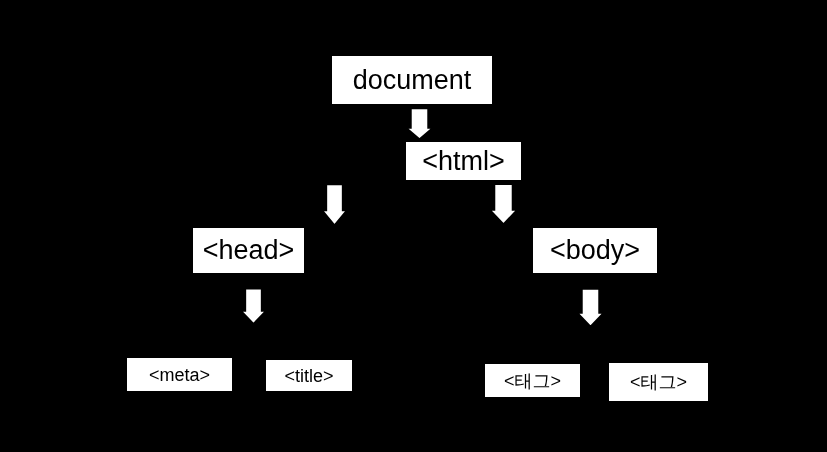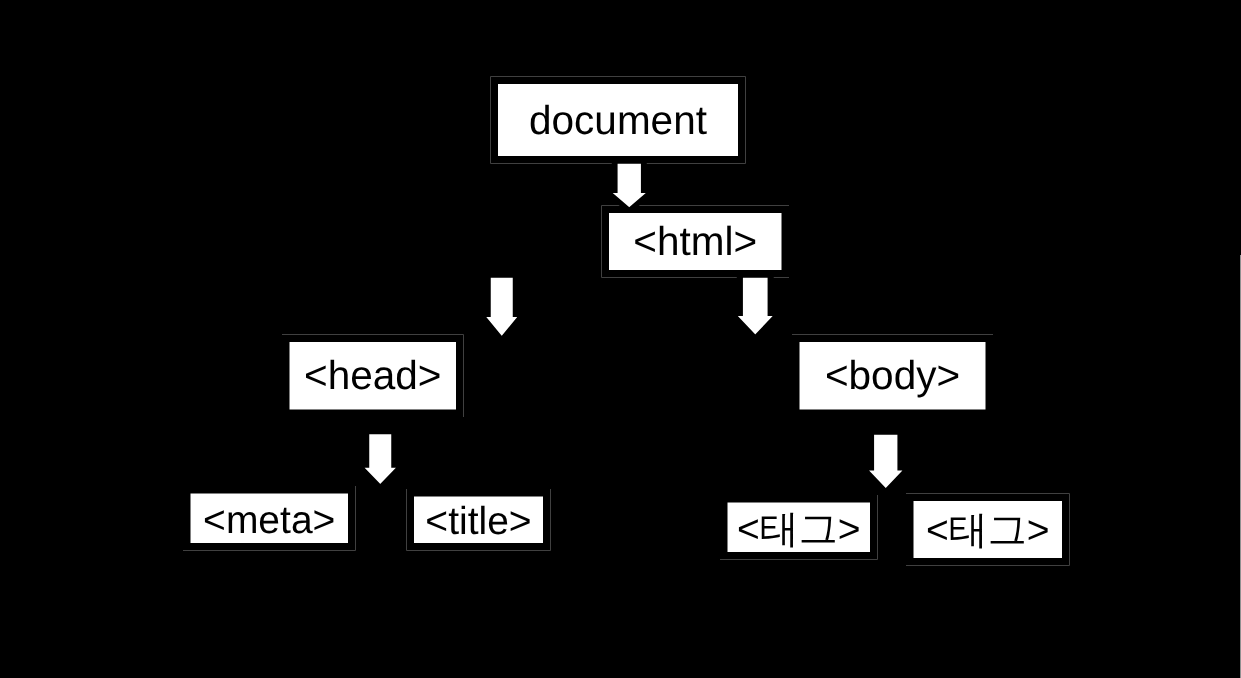--- a/index.html
+++ b/index.html
@@ -22,21 +22,21 @@
     background: #ffffff;
     color: #000000;
     display: flex;
     align-items: center;
     justify-content: center;
     font-size: 27px;
     line-height: 1;
     white-space: nowrap;
     letter-spacing: 0px;
   }
-  .node.small { font-size: 26px; }
+  .node.small { font-size: 18px; margin-top: 29px; }
   .arrow {
     position: absolute;
     display: block;
   }
   .arrow polygon {
     fill: #ffffff;
     stroke: #000000;
     stroke-width: 4;
     stroke-linejoin: miter;
   }
@@ -49,21 +49,21 @@
   <div class="node" style="left:327px; top:51px; width:170px; height:58px;">document</div>
 
   <div class="node" style="left:353px; top:137px; width:125px; height:48px;margin-left:48px;">&lt;html&gt;</div>
 
   <div class="node" style="left:188px; top:223px; width:121px; height:55px;">&lt;head&gt;</div>
 
   <div class="node" style="left:528px; top:223px; width:134px; height:55px;">&lt;body&gt;</div>
 
   <div class="node small" style="left:122px; top:324px; width:115px; height:43px;">&lt;meta&gt;</div>
 
-  <div class="node small" style="left:271px; top:326px; width:96px; height:41px;">&lt;title&gt;</div>
+  <div class="node small" style="left:261px; top:326px; width:96px; height:41px;">&lt;title&gt;</div>
 
   <div class="node small" style="left:480px; top:330px; width:105px; height:43px;">&lt;태그&gt;</div>
 
   <div class="node small" style="left:604px; top:329px; width:109px; height:48px;">&lt;태그&gt;</div>
 
   <svg class="arrow" style="left:402px; top:106px;" width="35" height="36" viewBox="0 0 36 46" preserveAspectRatio="none">
     <polygon points="8,2 28,2 28,27 34,27 18,44 2,27 8,27"></polygon>
   </svg>
 
   <svg class="arrow" style="left:318px; top:181px;" width="33" height="48" viewBox="0 0 36 46" preserveAspectRatio="none">

